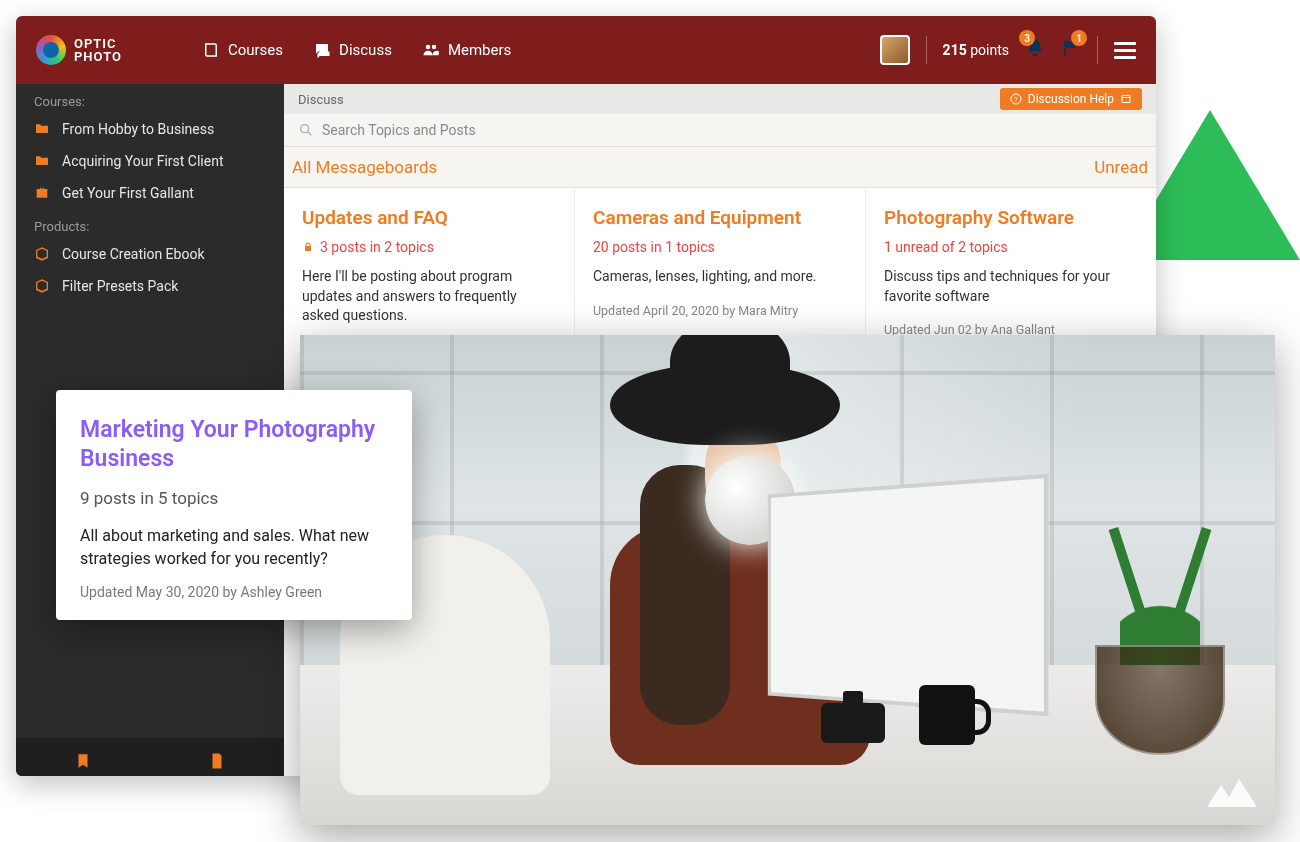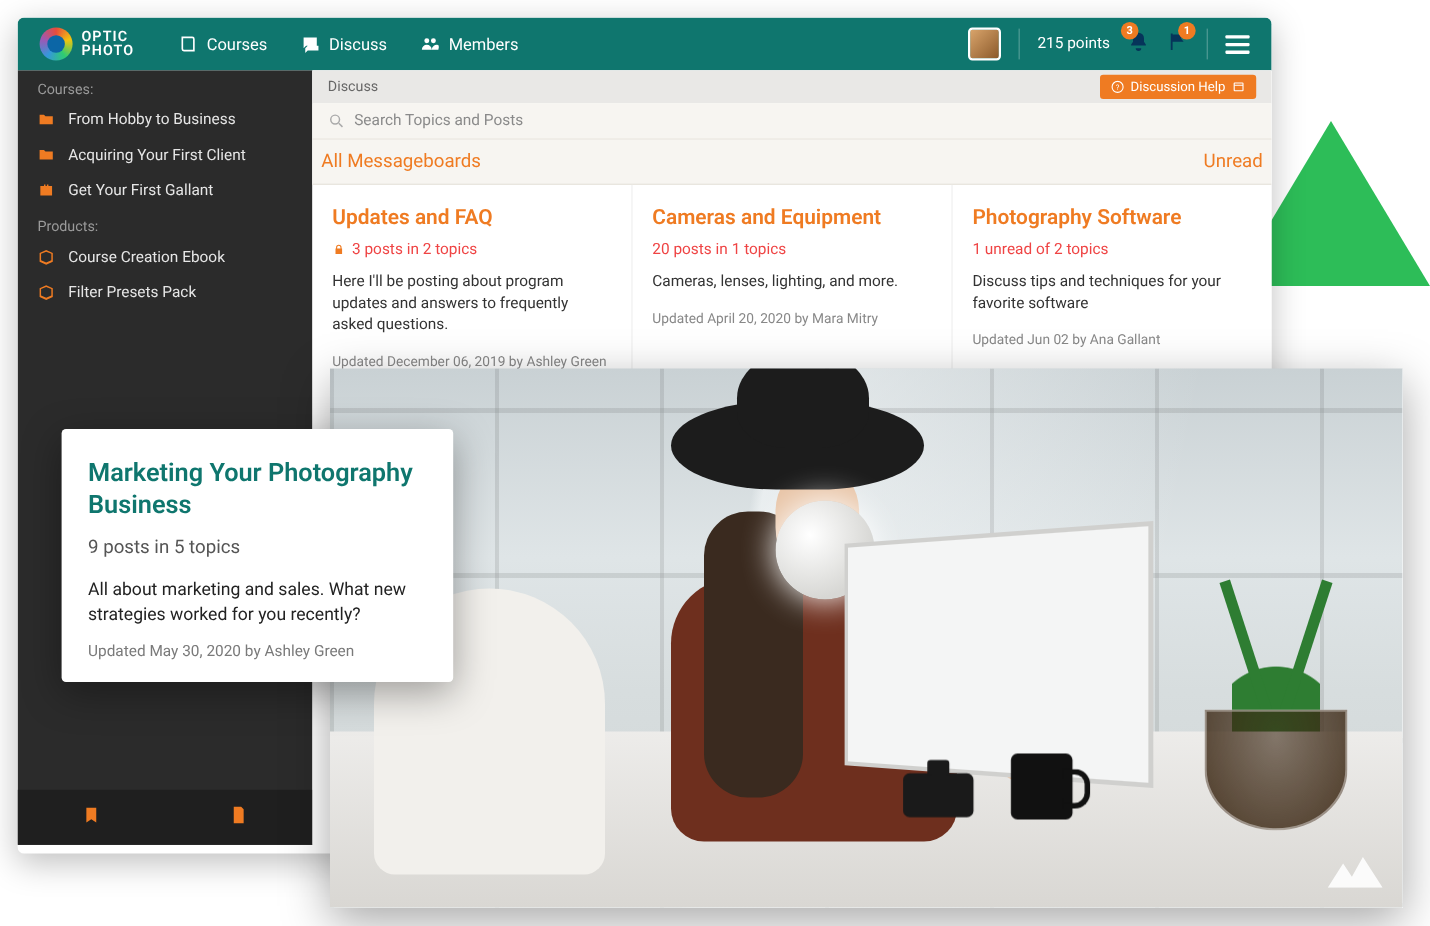--- a/index.html
+++ b/index.html
@@ -28,42 +28,43 @@
     top: 16px; left: 16px;
     width: 1140px; height: 760px;
     background: #fff;
     border-radius: 6px;
     overflow: hidden;
     box-shadow: 0 8px 30px rgba(0,0,0,0.25);
     z-index: 2;
   }
   
   .hdr {
-    height: 48px;
-    background: #0f766e;
+    height: 68px;
+    background: #7f1d1d;
     color: #fff;
     display: flex;
     align-items: center;
     padding: 0 20px;
+    gap: 40px;
   }
   .logo { display:flex; align-items:center; gap:8px; margin-right:40px; }
   .logo-swirl {
     width:30px;height:30px;border-radius:50%;
     background:conic-gradient(#e74c3c,#f1c40f,#2ecc71,#3498db,#9b59b6,#e74c3c);
     position:relative;
   }
   .logo-swirl::after{content:'';position:absolute;inset:7px;background:#0c66a6;border-radius:50%;}
   .logo-text { line-height:1; font-weight:600; letter-spacing:1px; font-size:13px; }
   .nav { display:flex; gap:30px; }
   .nav-item { display:flex; align-items:center; gap:8px; font-size:15px; cursor:pointer; }
   .nav-item svg { width:18px; height:18px; fill:#fff; }
   .hdr-right { margin-left:auto; display:flex; align-items:center; gap:16px; }
   .avatar { width:30px;height:30px;border-radius:4px;background:linear-gradient(135deg,#d9a46b,#8b5a2b);border:2px solid #fff; }
   .points { font-size:14px; }
-  .points b { font-weight:400; }
+  .points b { font-weight:700; }
   .sep { width:1px;height:28px;background:rgba(255,255,255,0.3);}
   .bell-wrap { position:relative; }
   .bell-wrap svg { width:20px;height:20px;fill:#06345a; }
   .badge { position:absolute; top:-8px; left:-6px; background:#ef7b22; color:#fff; font-size:10px; width:16px;height:16px;border-radius:50%;display:flex;align-items:center;justify-content:center;font-weight:700;}
   .hamburger { width:22px;display:flex;flex-direction:column;gap:4px;cursor:pointer;}
   .hamburger span{height:3px;background:#fff;border-radius:1px;}
   
   .body { display:flex; height:calc(100% - 56px); }
   
   .sidebar { width:268px; background:#2b2b2b; color:#ddd; display:flex; flex-direction:column; }
@@ -97,21 +98,21 @@
   .float-card {
     position:absolute;
     top:390px; left:56px;
     width:356px;
     background:#fff;
     border-radius:4px;
     padding:26px 24px 20px;
     box-shadow:0 10px 35px rgba(0,0,0,0.35);
     z-index:5;
   }
-  .float-card h2 { color:#0f766e; font-size:23px; font-weight:600; line-height:1.25; margin-bottom:14px;}
+  .float-card h2 { color:#8b5cf6; font-size:23px; font-weight:600; line-height:1.25; margin-bottom:14px;}
   .float-card .meta { color:#555; font-size:17px; margin-bottom:16px;}
   .float-card .desc { font-size:16px; color:#222; line-height:1.45; margin-bottom:14px;}
   .float-card .upd { font-size:14px; color:#7a7a7a;}
   
   .photo {
     position:absolute;
     top:335px; left:300px;
     width:975px; height:490px;
     z-index:4;
     box-shadow:0 12px 40px rgba(0,0,0,0.35);

